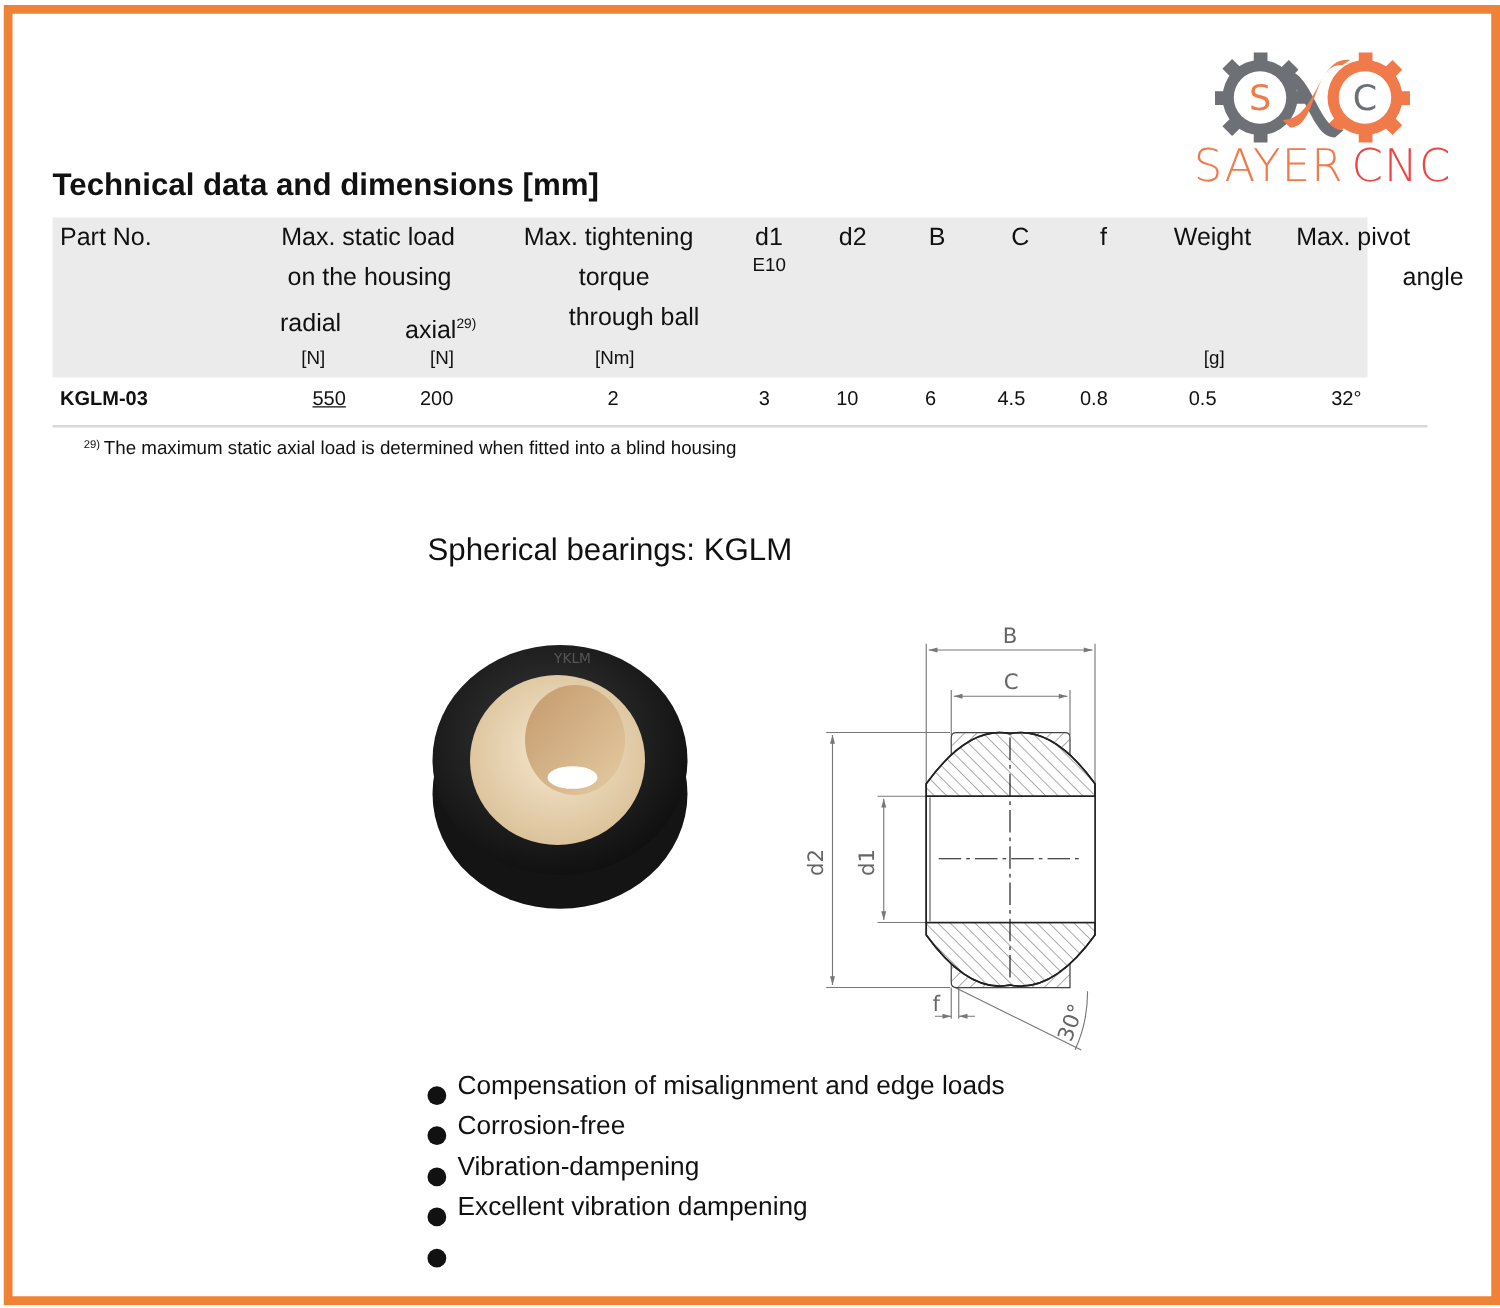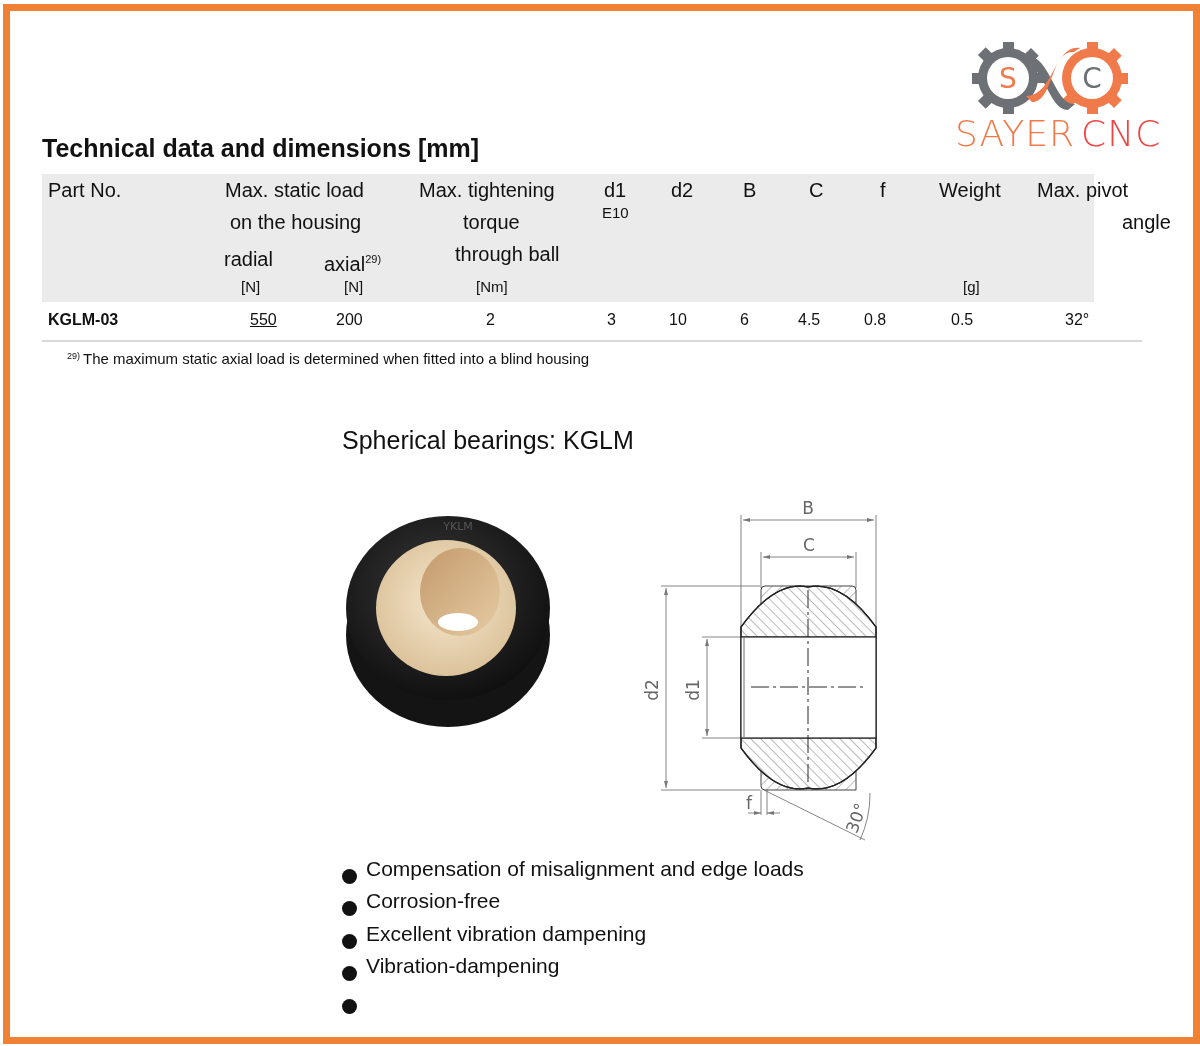--- a/index.html
+++ b/index.html
@@ -219,22 +219,22 @@
   <li>
       <span class="dot"></span>
       <span>Compensation of misalignment and edge loads</span>
     </li>
   <li>
       <span class="dot"></span>
       <span>Corrosion-free</span>
     </li>
   <li>
       <span class="dot"></span>
+      <span>Vibration-dampening</span>
+    </li>
+  <li>
+      <span class="dot"></span>
       <span>Excellent vibration dampening</span>
     </li>
   <li>
       <span class="dot"></span>
-      <span>Vibration-dampening</span>
-    </li>
-  <li>
-      <span class="dot"></span>
     </li>
 </ul>
 
 </body></html>

